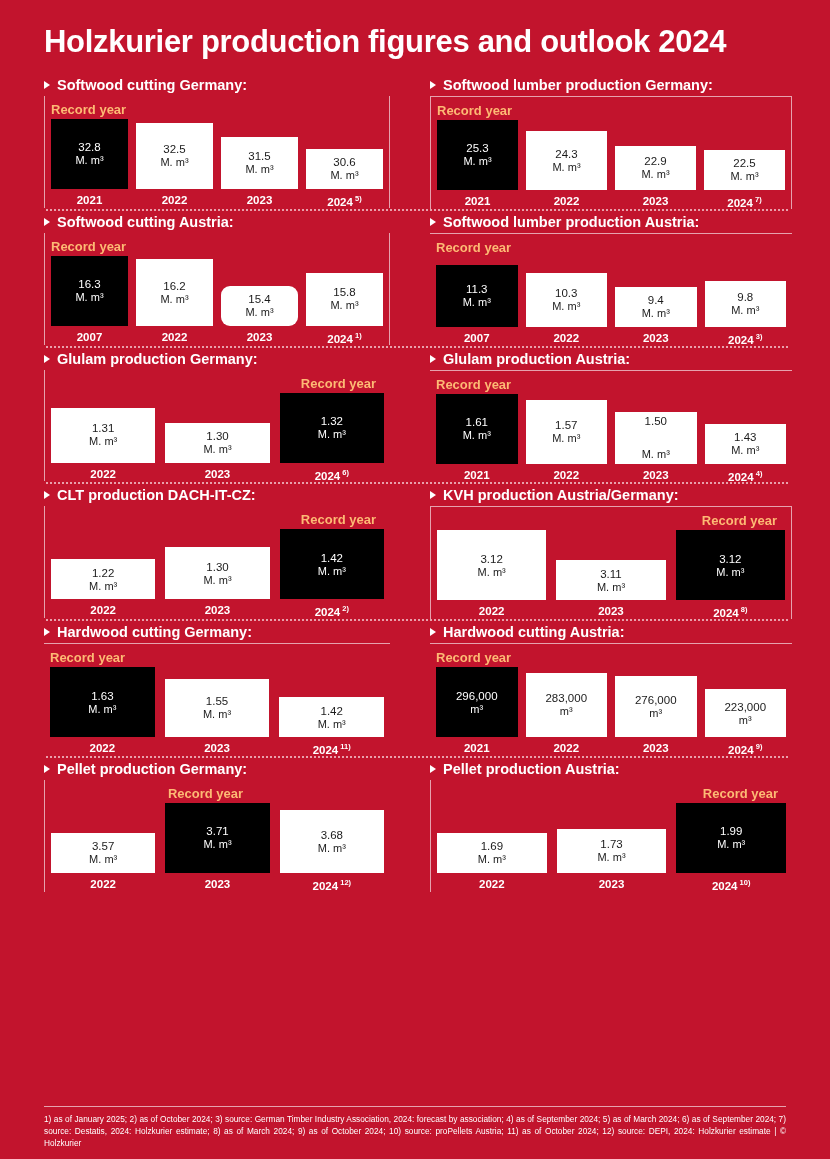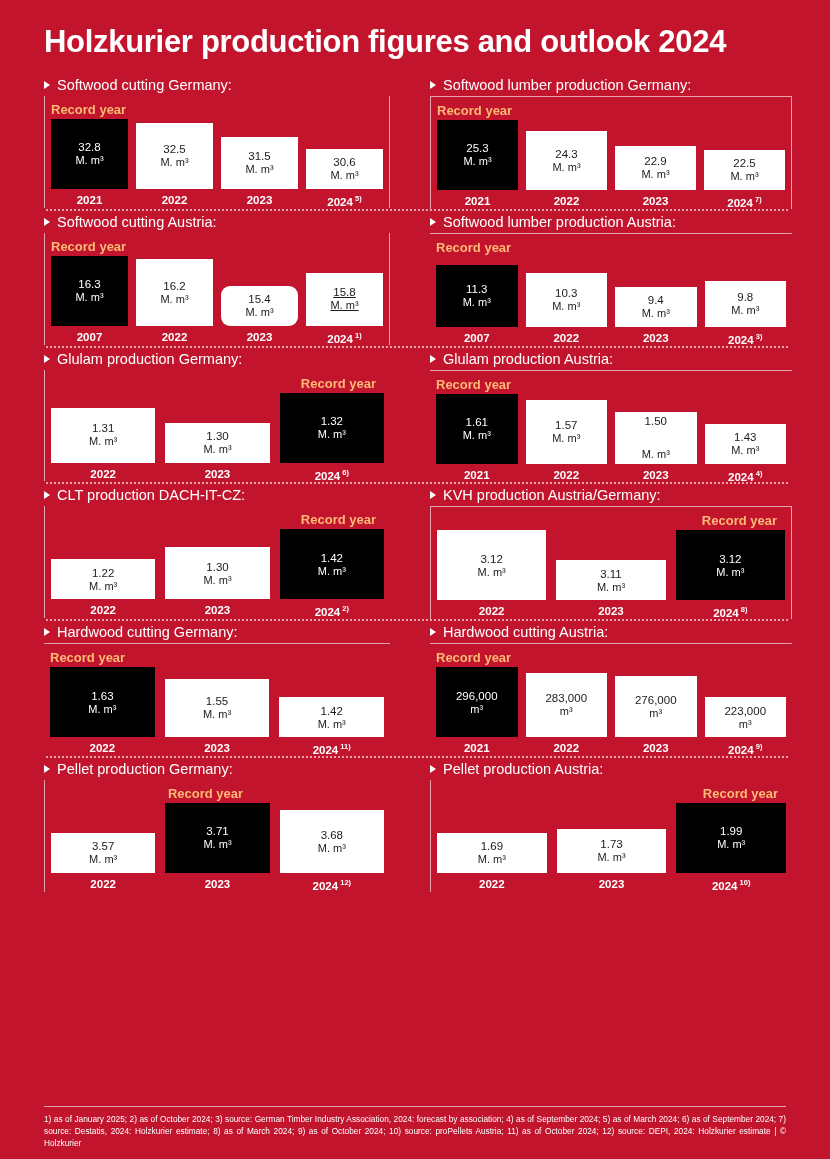--- a/index.html
+++ b/index.html
@@ -51,21 +51,21 @@
     opacity: .85;
   }
 
   
   .sec-head {
     display: flex;
     align-items: center;
     gap: 7px;
     color: #ffffff;
     font-size: 14.5px;
-    font-weight: normal;
+    font-weight: bold;
     height: 22px;
     white-space: nowrap;
   }
   .tri {
     width: 0; height: 0;
     border-left: 6px solid #ffffff;
     border-top: 4px solid transparent;
     border-bottom: 4px solid transparent;
     flex: none;
   }
@@ -262,21 +262,21 @@
                   <div class="unit">M. m³</div>
                 </div>
               </div>
               <div class="barwrap">
                 <div class="bar" style="height: 40px; border-radius: 9px;">
                   <div>15.4</div>
                   <div class="unit">M. m³</div>
                 </div>
               </div>
               <div class="barwrap">
-                <div class="bar" style="height: 53.3px; text-decoration: underline;">
+                <div class="bar" style="height: 53.3px;">
                   <div>15.8</div>
                   <div class="unit">M. m³</div>
                 </div>
               </div>
             </div>
             <div class="years">
               <div class="yr">2007</div>
               <div class="yr">2022</div>
               <div class="yr">2023</div>
               <div class="yr">2024<sup> 1)</sup></div>
@@ -530,21 +530,21 @@
                   <div class="unit">m³</div>
                 </div>
               </div>
               <div class="barwrap">
                 <div class="bar" style="height: 61.8px;">
                   <div>276,000</div>
                   <div class="unit">m³</div>
                 </div>
               </div>
               <div class="barwrap">
-                <div class="bar" style="height: 40px;">
+                <div class="bar" style="height: 48px;">
                   <div>223,000</div>
                   <div class="unit">m³</div>
                 </div>
               </div>
             </div>
             <div class="years">
               <div class="yr">2021</div>
               <div class="yr">2022</div>
               <div class="yr">2023</div>
               <div class="yr">2024<sup> 9)</sup></div>

